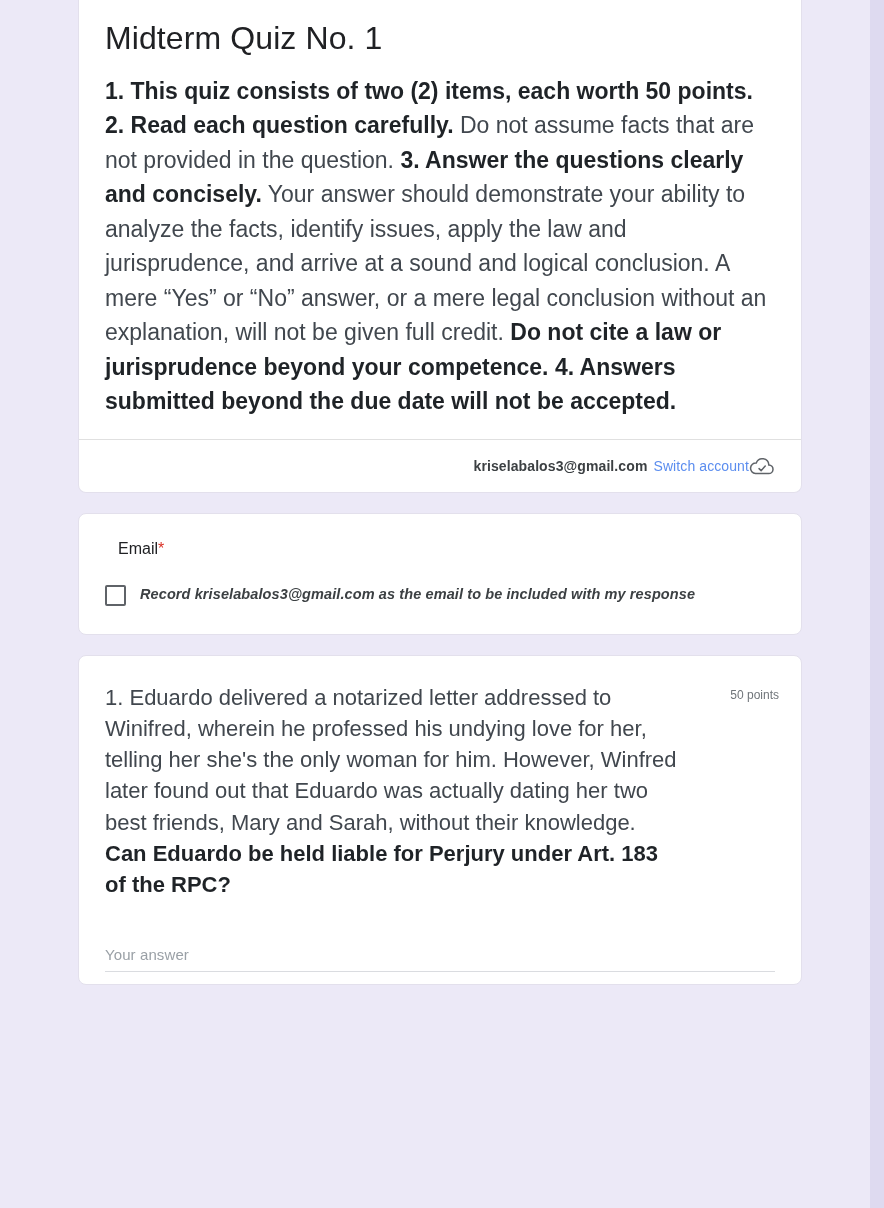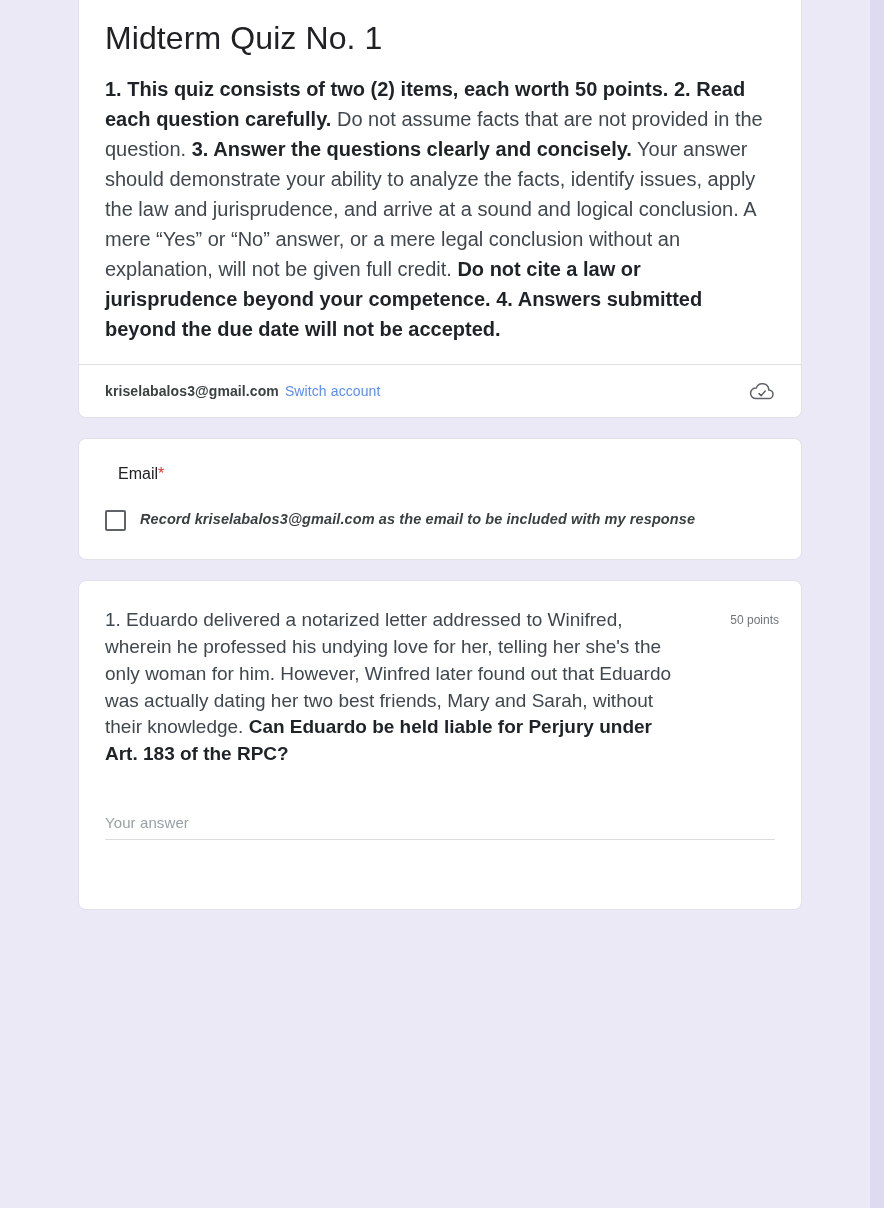--- a/index.html
+++ b/index.html
@@ -38,33 +38,32 @@
   .header-inner { padding: 18px 26px 0 26px; }
   .quiz-title {
     font-size: 32px;
     font-weight: 400;
     color: #202124;
     letter-spacing: 0.1px;
     line-height: 1.3;
     margin-bottom: 14px;
   }
   .desc {
-    font-size: 20px;
+    font-size: 23px;
     line-height: 1.50;
     color: #41474e;
     padding-bottom: 20px;
   }
   .desc b { color: #1f2327; font-weight: 700; }
   .acct-row {
     border-top: 1px solid #e0e0e0;
     padding: 16px 26px;
     display: flex;
     align-items: center;
-    justify-content: space-between;
-    gap: 28px;
+    justify-content: flex-end;
   }
   .acct-left {
     font-size: 14px;
     color: #3c4043;
     font-weight: 700;
     letter-spacing: .1px;
   }
   .acct-left .switch {
     color: #5b8def;
     font-weight: 400;
@@ -108,21 +107,21 @@
   
   .q-card { padding: 26px 26px 0 26px; position: relative; min-height: 330px; }
   .points {
     position: absolute;
     right: 22px;
     top: 32px;
     font-size: 12px;
     color: #70757a;
   }
   .q-text {
-    font-size: 19px;
+    font-size: 22px;
     line-height: 1.42;
     color: #41474e;
     padding-right: 92px;
     margin-bottom: 46px;
   }
   .q-text b { color: #1f2327; font-weight: 700; }
   .answer-line {
     border-bottom: 1px solid #dadce0;
     padding-bottom: 8px;
     margin-bottom: 2px;

